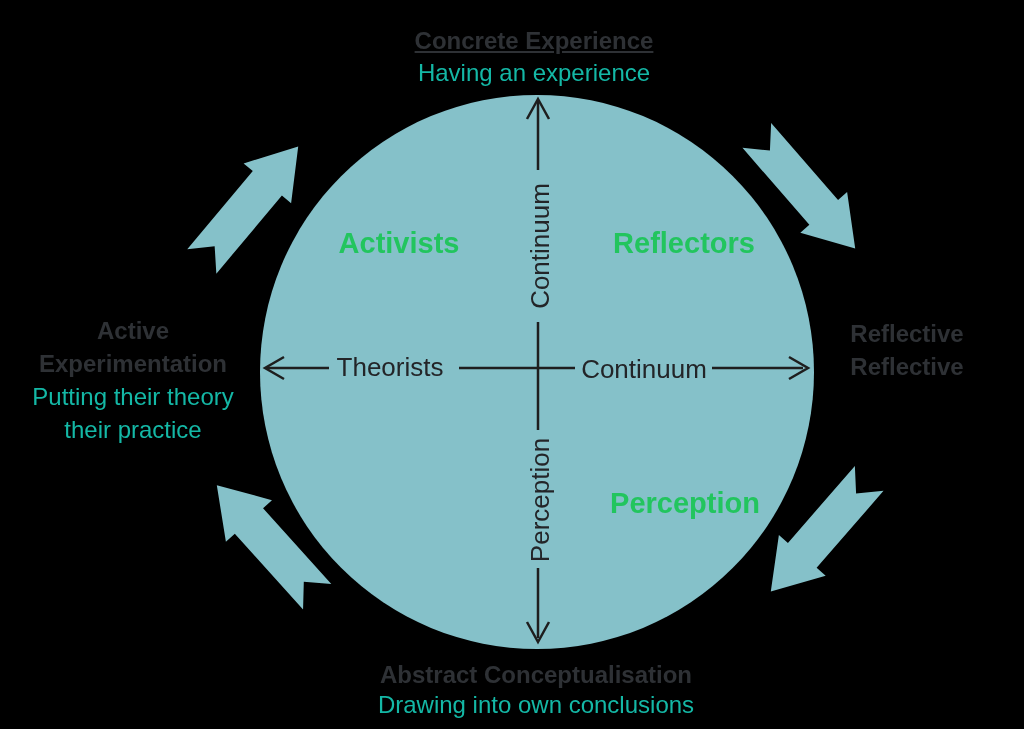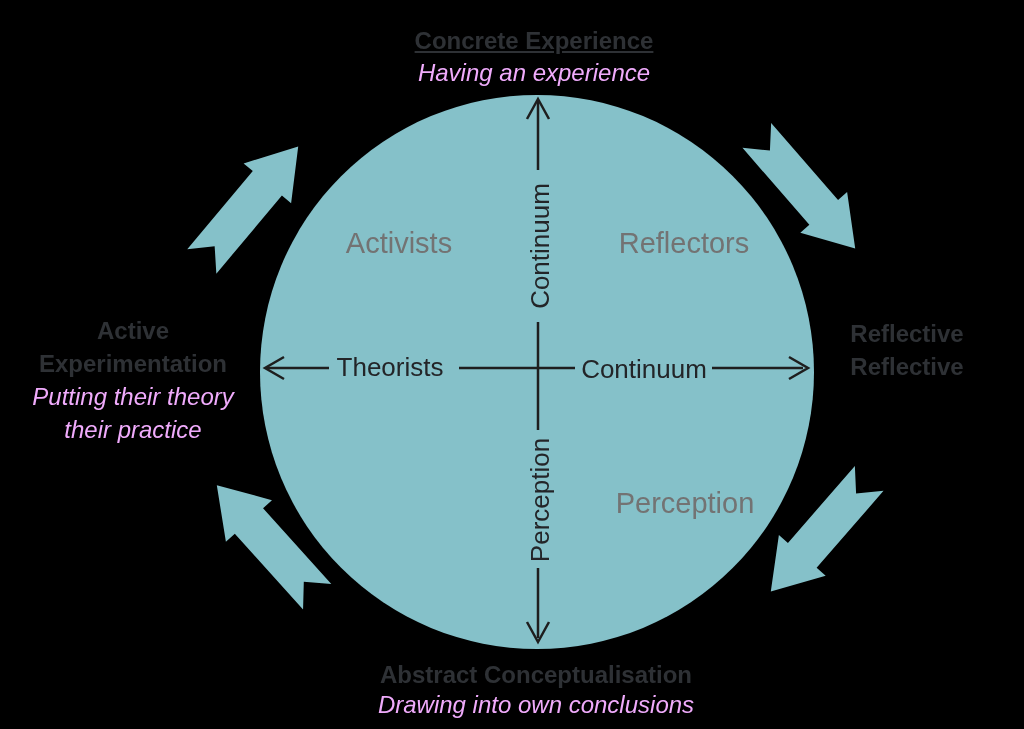--- a/index.html
+++ b/index.html
@@ -8,26 +8,26 @@
     width: 1024px;
     height: 729px;
     background: #000000;
     overflow: hidden;
     font-family: "Liberation Sans", "DejaVu Sans", sans-serif;
   }
   .stage svg { position: absolute; left: 0; top: 0; }
 
   .label { position: absolute; white-space: nowrap; transform: translateX(-50%); text-align: center; }
   .outer-title { font-size: 24px; font-weight: 700; color: #2E3135; line-height: 33px; }
-  .outer-sub   { font-size: 24px; font-weight: 400; color: #f0abfc; line-height: 33px; font-style: italic; }
+  .outer-sub   { font-size: 24px; font-weight: 400; color: #14b8a6; line-height: 33px; }
 
   .quadrant {
     position: absolute; white-space: nowrap;
     transform: translate(-50%, -50%);
-    font-size: 29px; font-weight: 400; color: #737373;
+    font-size: 29px; font-weight: 700; color: #22c55e;
   }
   .axis-label {
     position: absolute; white-space: nowrap;
     transform: translate(-50%, -50%);
     font-size: 26px; font-weight: 400; color: #232528;
   }
   .axis-label.vertical { transform: translate(-50%, -50%) rotate(-90deg); }
 
   .axis-line { stroke: #1E1E1E; stroke-width: 2.5; fill: none; }
   .axis-head { stroke: #1E1E1E; stroke-width: 2.5; fill: none; stroke-linejoin: miter; }

